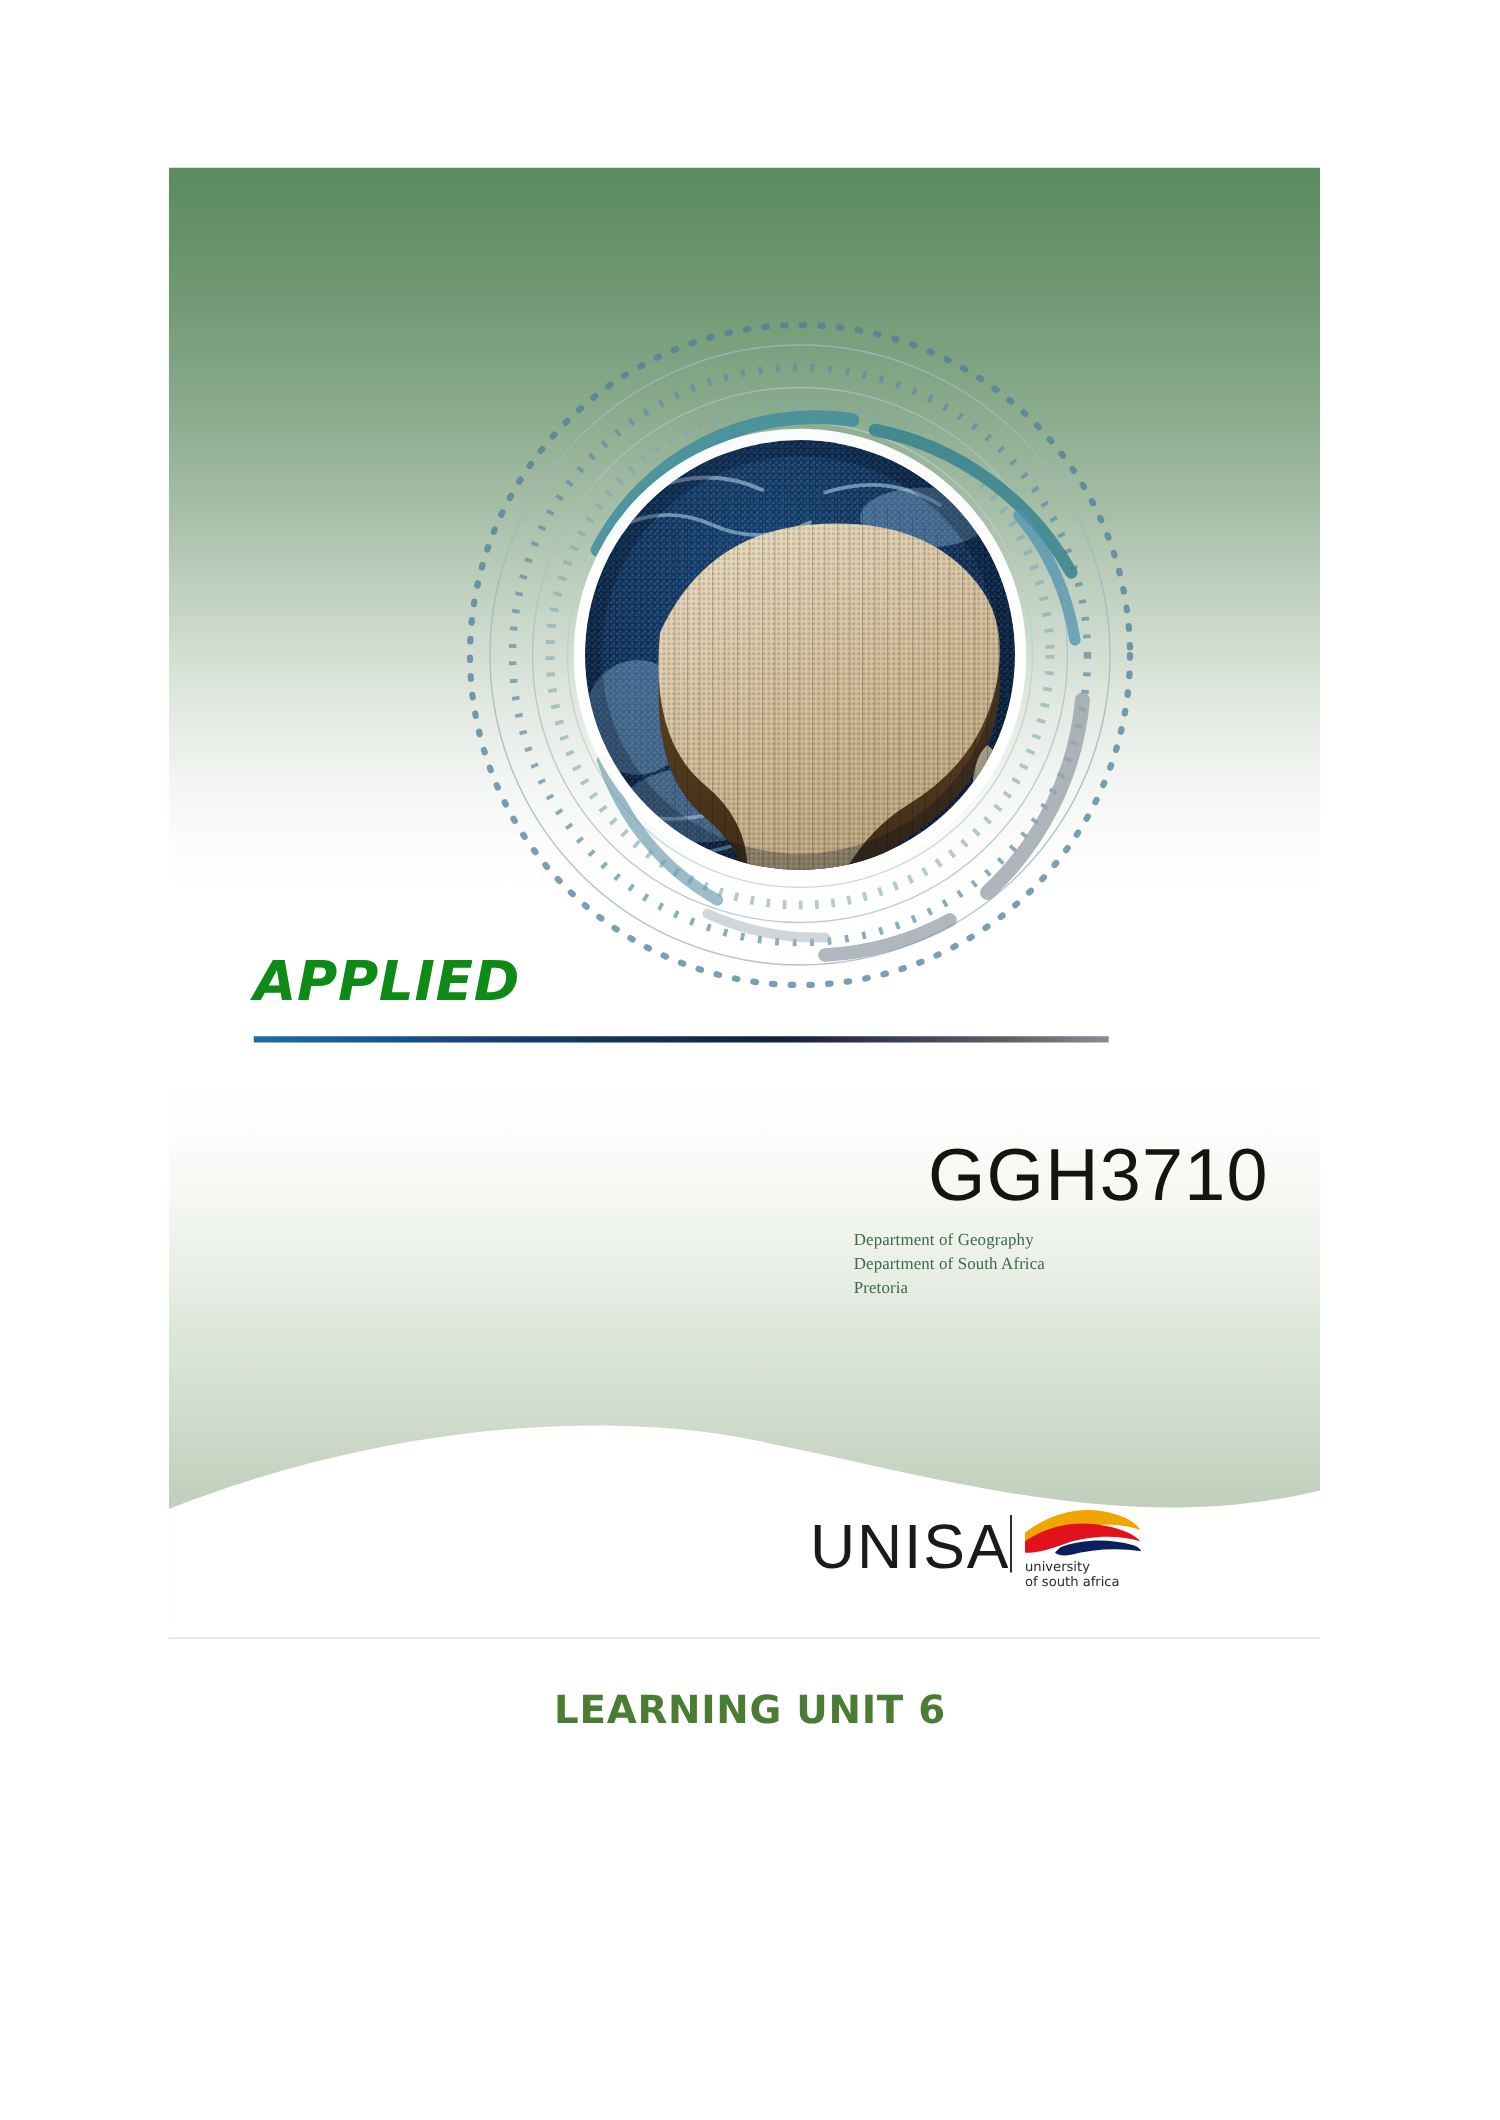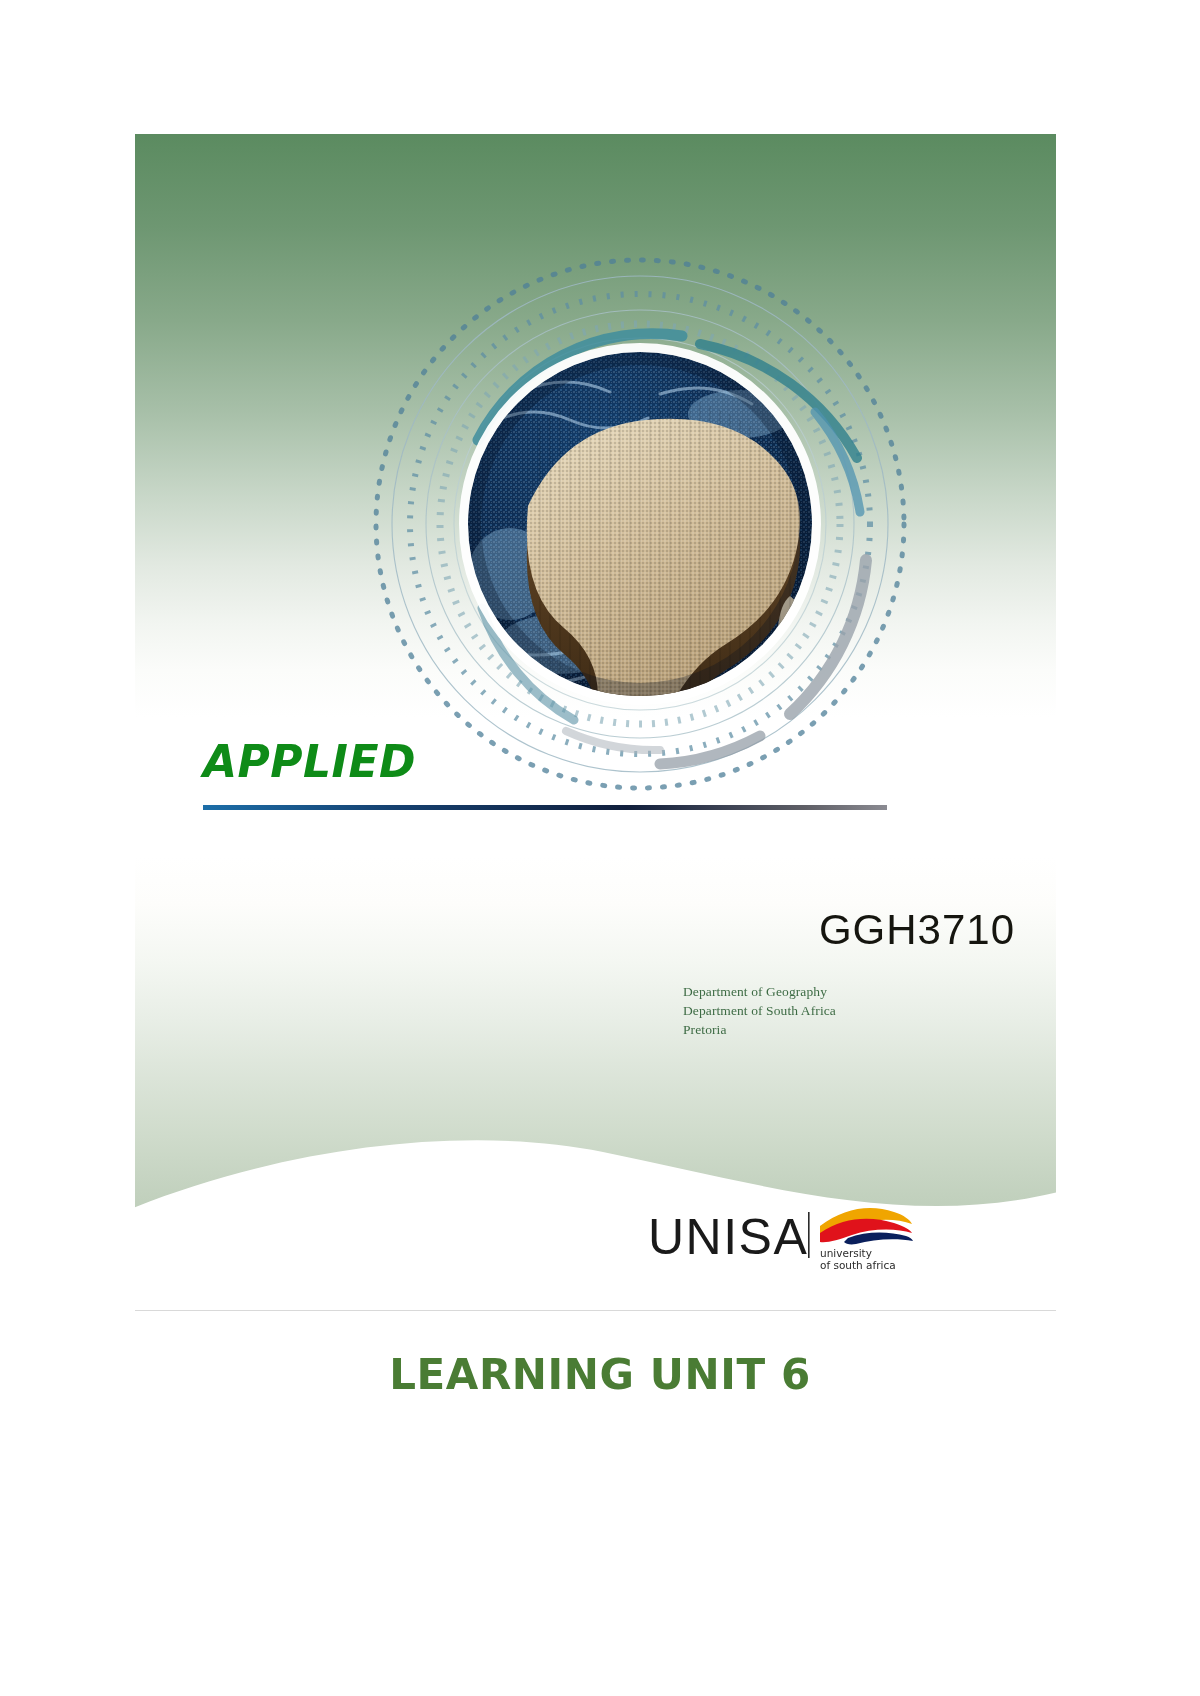--- a/index.html
+++ b/index.html
@@ -79,21 +79,21 @@
     top: 110px;
     width: 560px;
     height: 560px;
   }
   .globe-svg { display:block; width:100%; height:100%; }
 
   
   .title-block {
     position: absolute;
     left: 68px;
-    top: 601px;
+    top: 625px;
     width: 790px;
   }
   .title-line {
     font-family: "DejaVu Sans", sans-serif;
     font-weight: 700;
     font-style: italic;
     font-size: 44px;
     letter-spacing: 0.5px;
     line-height: 1.22;
     color: #0e8b17;
@@ -108,21 +108,21 @@
 
   
   .course-code {
     position: absolute;
     left: 0;
     top: 772px;
     width: 880px;
     text-align: right;
     font-family: "Liberation Sans", sans-serif;
     font-weight: 400;
-    font-size: 42px;
+    font-size: 59px;
     letter-spacing: 1px;
     color: #15150f;
   }
 
   
   .dept-block {
     position: absolute;
     left: 548px;
     top: 848px;
     font-family: Liberation Serif, serif;
@@ -152,21 +152,21 @@
     background: #d9d9d9;
   }
   .footer-heading {
     position: absolute;
     left: 0;
     top: 1350px;
     width: 1200px;
     text-align: center;
     font-family: "DejaVu Sans", sans-serif;
     font-weight: 700;
-    font-size: 42px;
+    font-size: 31px;
     letter-spacing: 0.6px;
     color: #4a7c34;
   }
 </style>
 </head>
 <body>
 
 <div class="page">
 
   <div class="cover">

